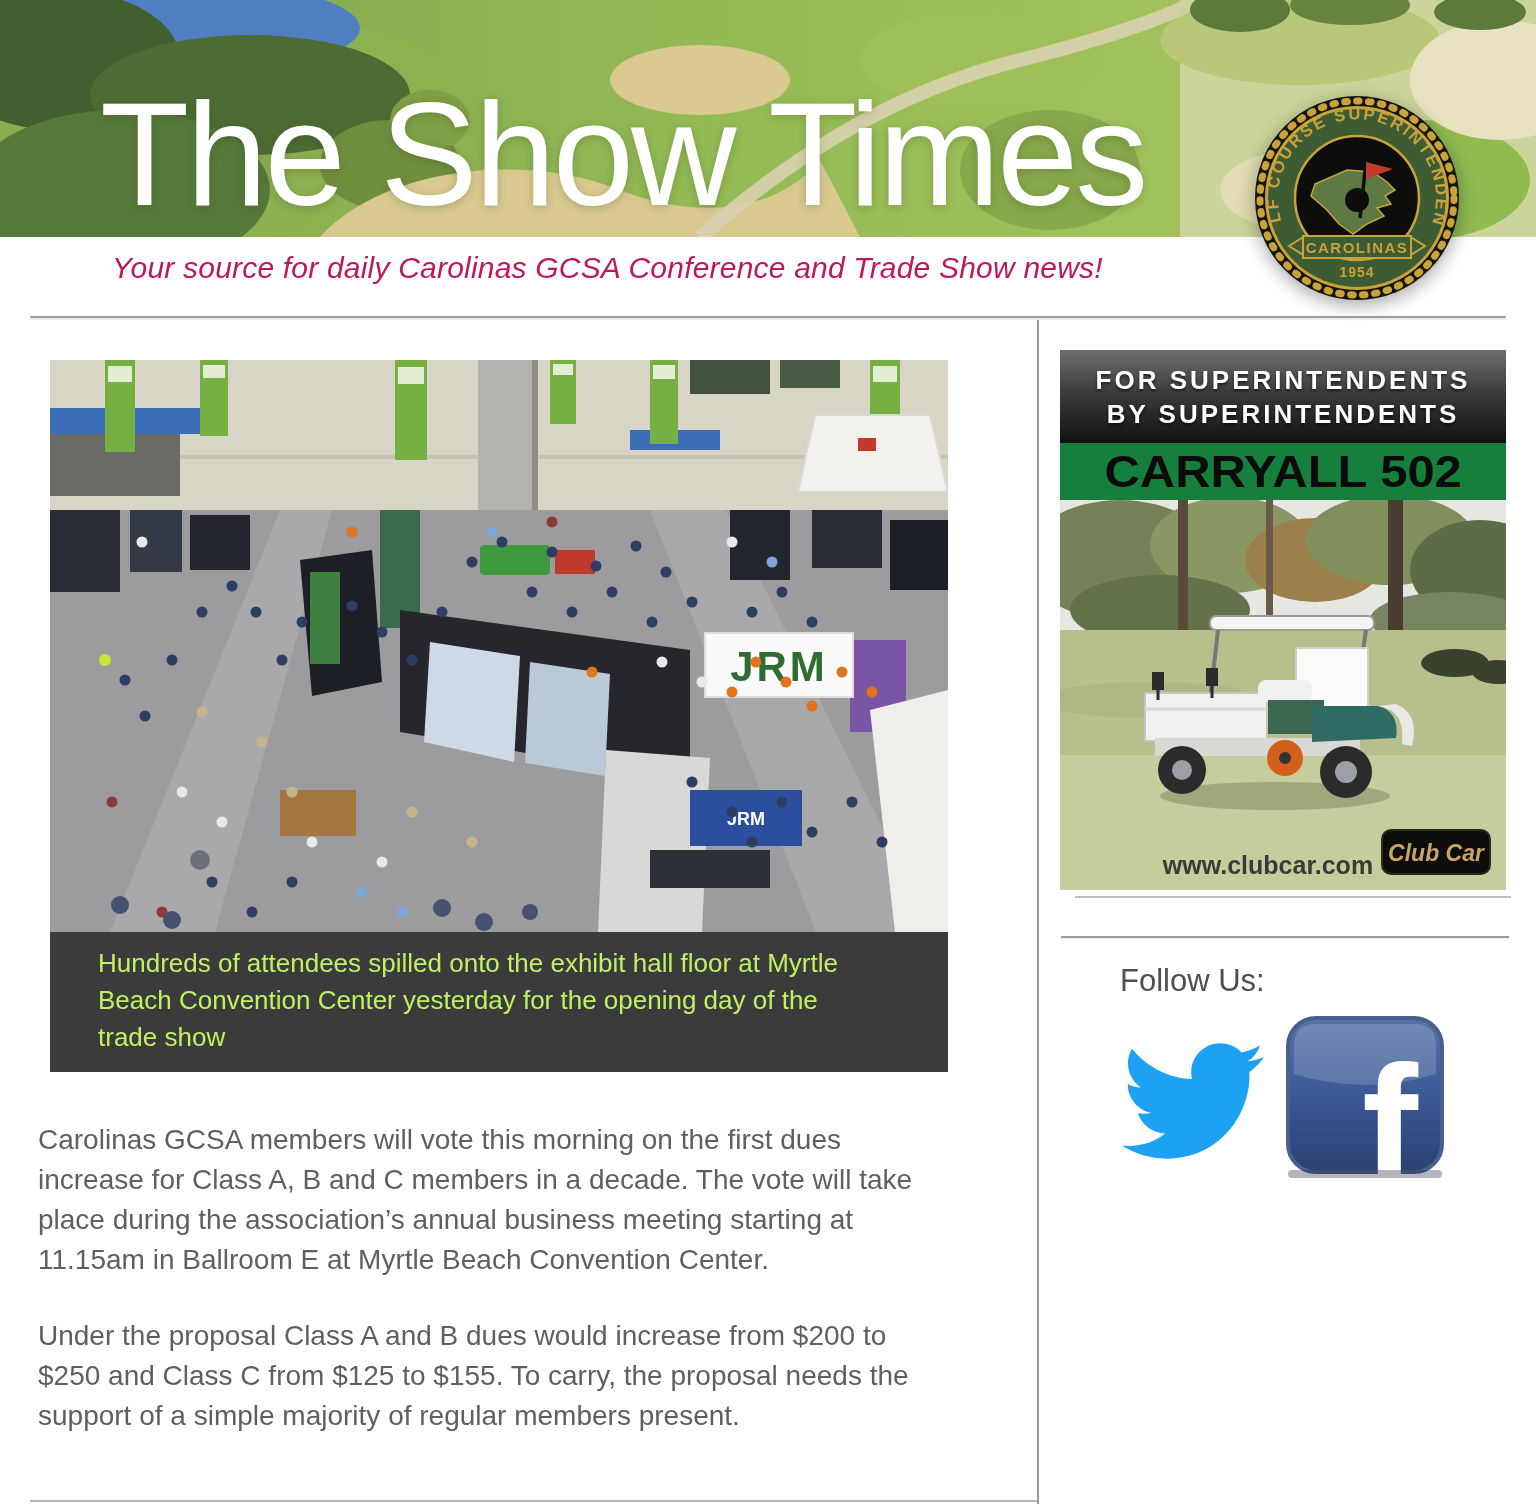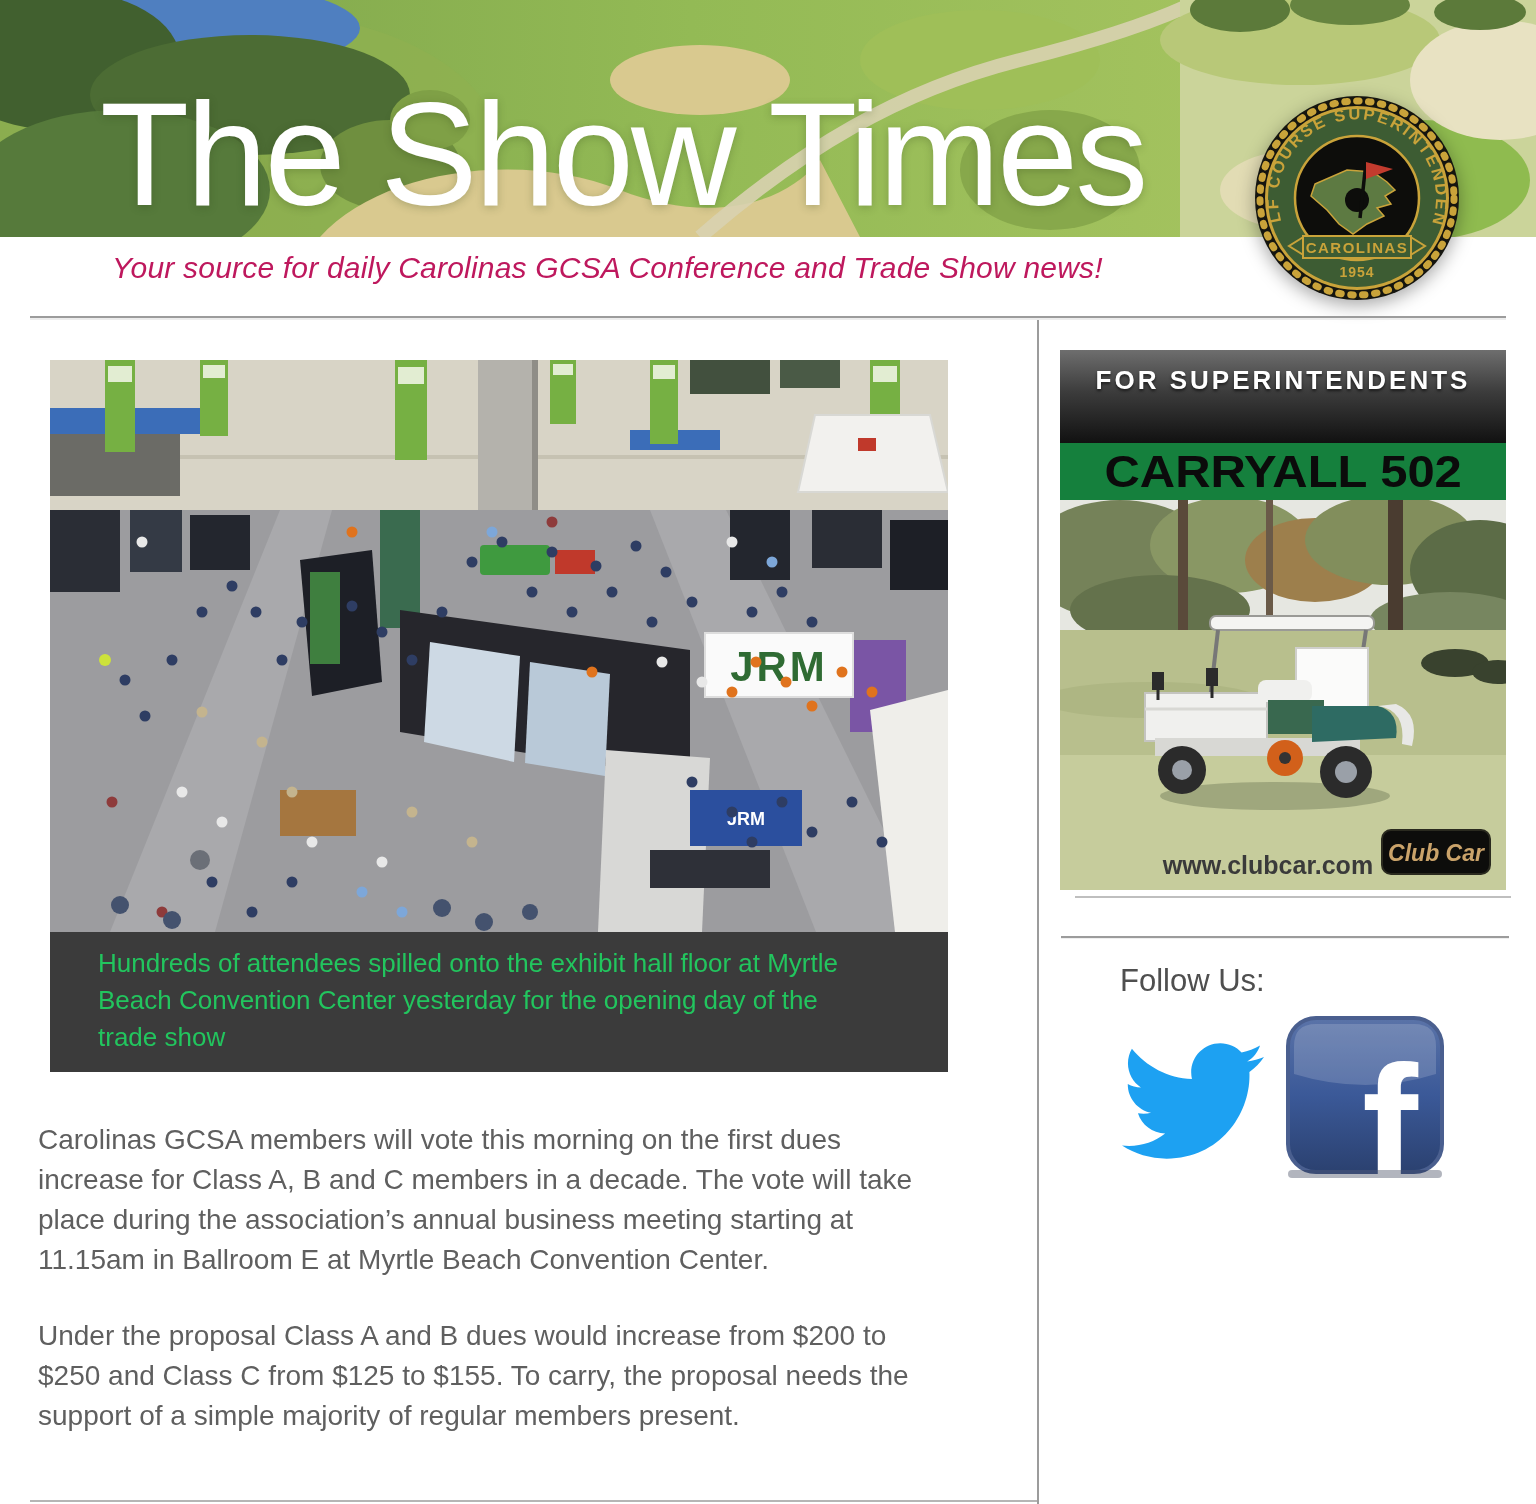--- a/index.html
+++ b/index.html
@@ -24,21 +24,21 @@
   .hr-sidebar{position:absolute;left:1061px;top:936px;width:448px;height:2px;background:#9c9c9c;
         border-bottom:1px solid #efefef;}
   .ad-shadow-line{position:absolute;left:1075px;top:896px;width:436px;height:2px;background:#bfbfbf;}
   .hr-bottom{position:absolute;left:30px;top:1500px;width:1007px;height:2px;background:#b5b5b5;}
 
   
   .main-col{position:absolute;left:38px;top:320px;width:900px;}
   .headline{margin:52px 0 0 0;font-size:31px;line-height:40px;font-weight:bold;color:#377d3b;}
   .photo-fig{margin:28px 0 0 0;width:898px;}
   .photo-fig svg{display:block;}
-  .photo-caption{background:#3b3b3b;color:#22c55e;font-size:26px;line-height:37px;
+  .photo-caption{background:#3b3b3b;color:#bef264;font-size:26px;line-height:37px;
         padding:13px 70px 16px 48px;}
   .body-copy p{margin:36px 0 0 0;font-size:28px;line-height:40px;color:#5f5f5f;}
 
   
   .ad{position:absolute;left:1060px;top:350px;width:446px;cursor:pointer;}
   .ad-banner{height:93px;background:linear-gradient(180deg,#6e6e6e 0%,#3c3c3c 45%,#111 100%);
         text-align:center;color:#fff;font-weight:bold;}
   .ad-banner div{font-size:26px;line-height:34px;letter-spacing:3px;text-shadow:0 2px 3px rgba(0,0,0,.6);}
   .ad-banner div:first-child{padding-top:13px;}
   .ad-product{height:57px;background:#15803d;text-align:center;}
@@ -275,20 +275,21 @@
     <div class="body-copy">
       <p>Carolinas GCSA members will vote this morning on the first dues increase for Class A, B and C members in a decade. The vote will take place during the association’s annual business meeting starting at 11.15am in Ballroom E at Myrtle Beach Convention Center.</p>
       <p>Under the proposal Class A and B dues would increase from $200 to $250 and Class C from $125 to $155. To carry, the proposal needs the support of a simple majority of regular members present.</p>
 
     </div>
   </div>
 
   <div class="ad">
     <div class="ad-banner">
       <div>FOR SUPERINTENDENTS</div>
+      <div>BY SUPERINTENDENTS</div>
     </div>
     <div class="ad-product">
       <span>CARRYALL 502</span>
     </div>
     <div class="ad-photo">
       <svg width="446" height="390" viewBox="0 0 446 390" aria-hidden="true">
         <rect width="446" height="140" fill="#e6e7e1"></rect>
         <g opacity=".95">
           <ellipse cx="60" cy="60" rx="95" ry="60" fill="#6f7d52"></ellipse>
           <ellipse cx="170" cy="45" rx="80" ry="48" fill="#85935e"></ellipse>

